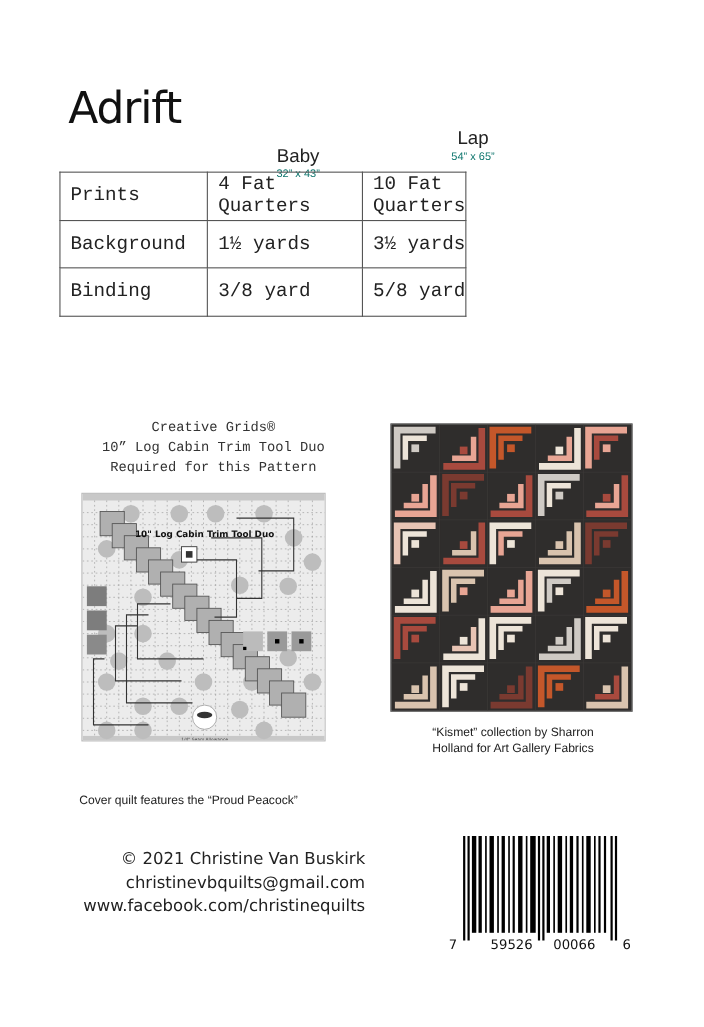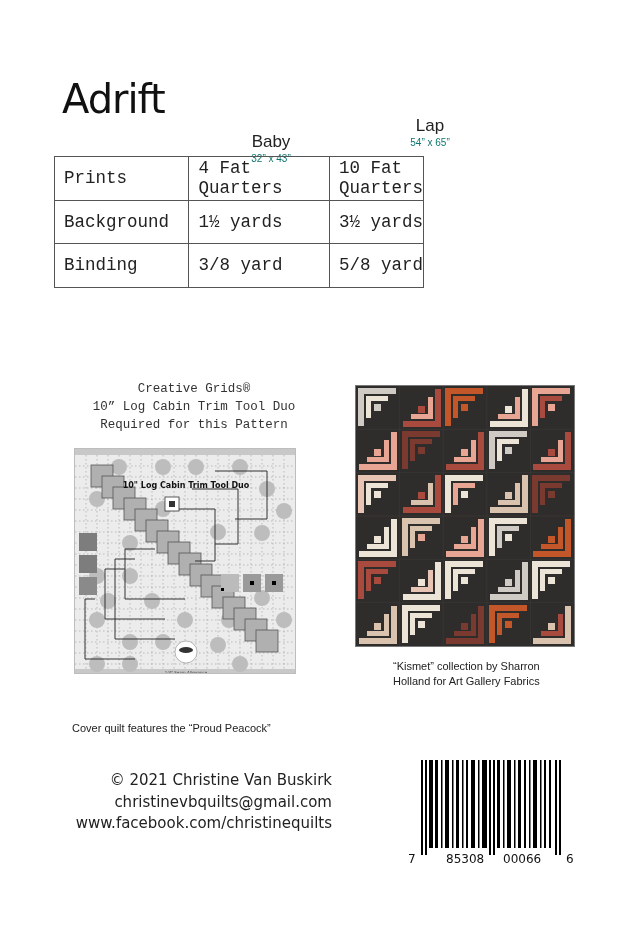--- a/index.html
+++ b/index.html
@@ -411,15 +411,15 @@
       <rect x="115" y="0" width="4" height="88"></rect>
         <rect x="122" y="0" width="1.5" height="88"></rect>
       <rect x="126" y="0" width="2" height="88"></rect>
         <rect x="131" y="0" width="2" height="88"></rect>
       <rect x="137" y="0" width="2" height="95"></rect>
         <rect x="141" y="0" width="2" height="95"></rect>
     </g>
   </svg>
 </div>
 <span class="bc-digit" style="left:408px;">7</span>
-<span class="bc-digit" style="left:446px;">85308</span>
+<span class="bc-digit" style="left:446px;">59526</span>
 <span class="bc-digit" style="left:503px;">00066</span>
 <span class="bc-digit" style="left:566px;">6</span>
 
 </body></html>

